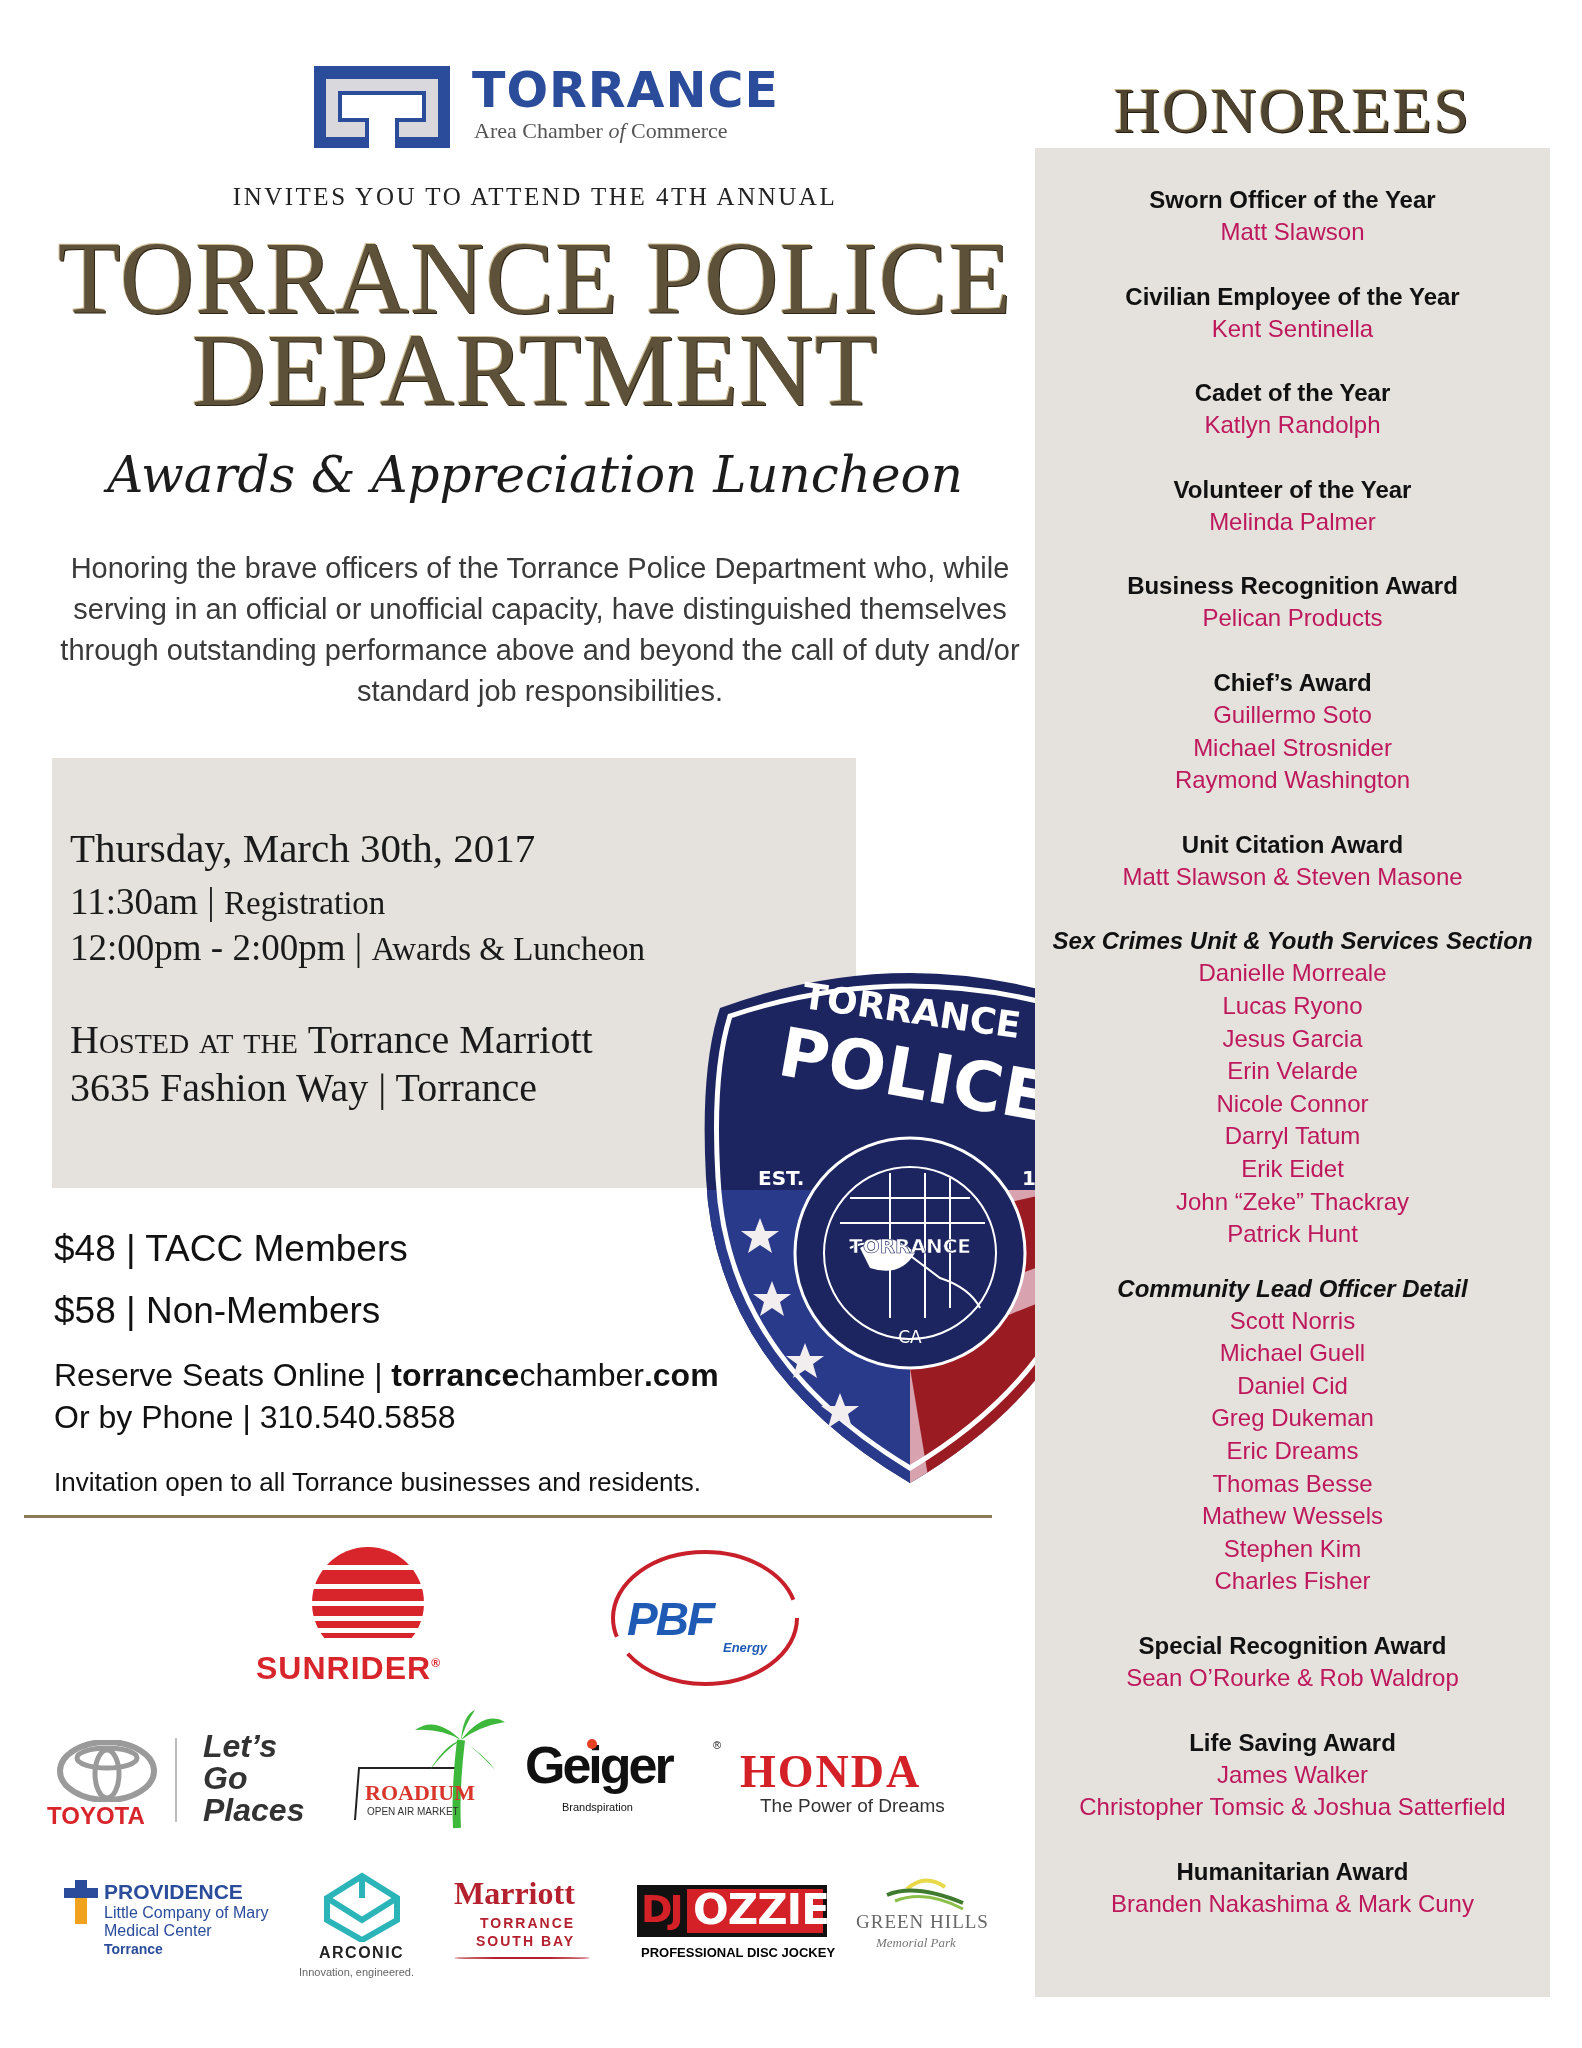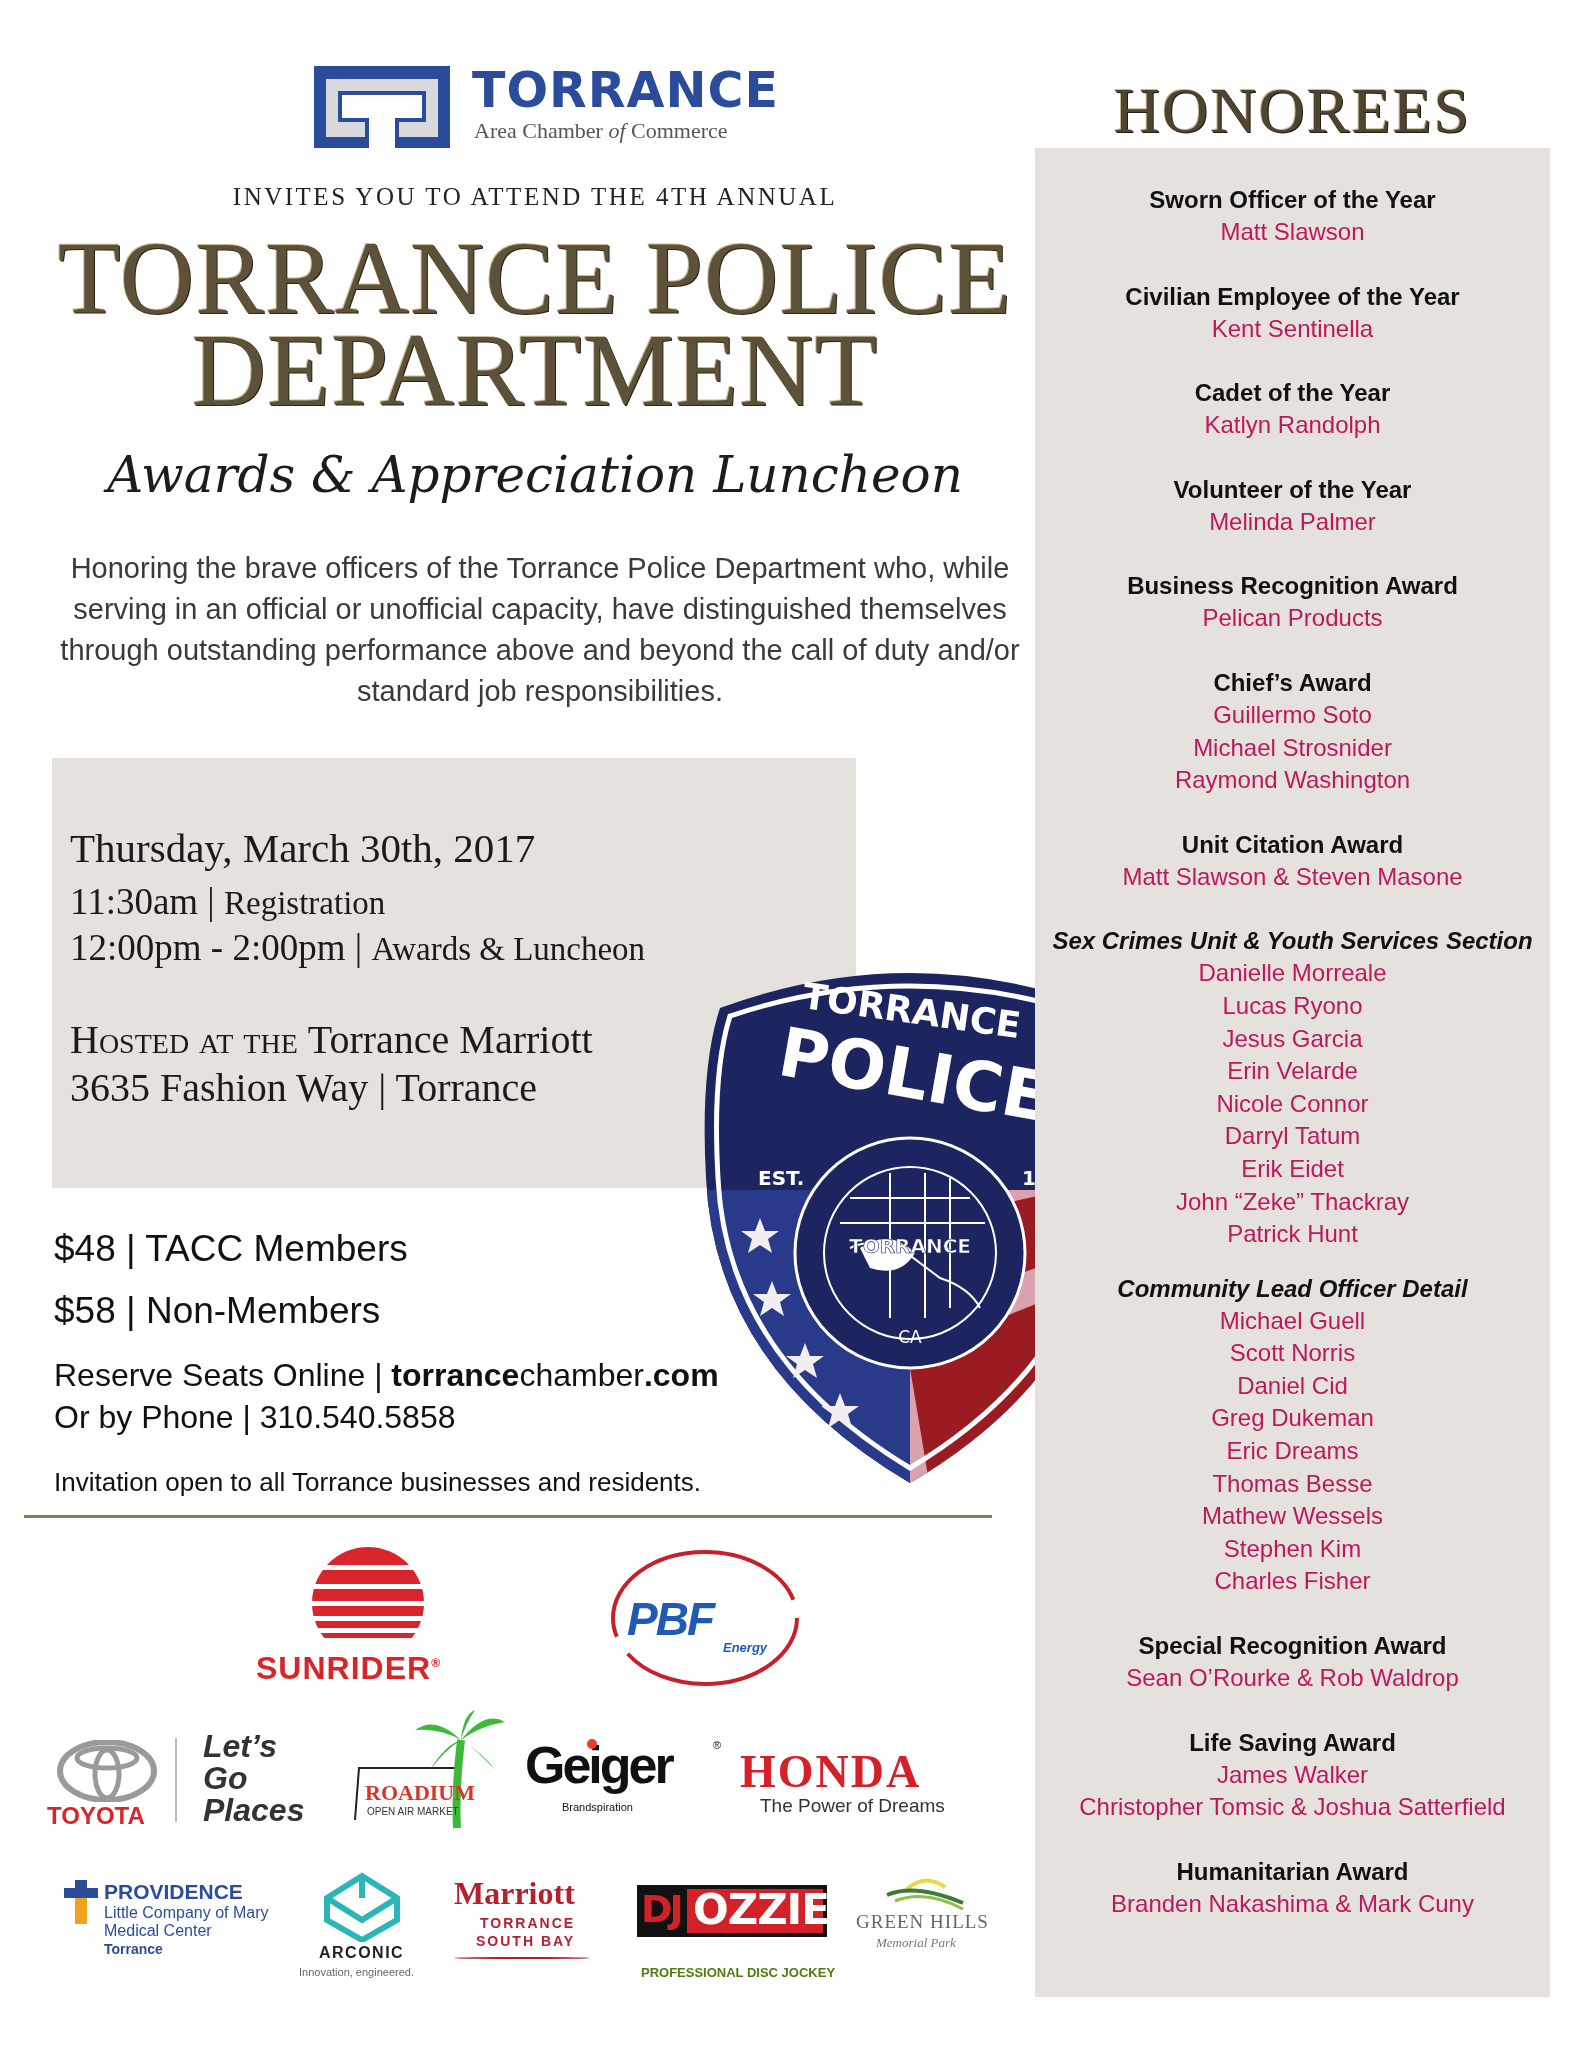--- a/index.html
+++ b/index.html
@@ -187,22 +187,22 @@
       <div class="h-name">Jesus Garcia</div>
       <div class="h-name">Erin Velarde</div>
       <div class="h-name">Nicole Connor</div>
       <div class="h-name">Darryl Tatum</div>
       <div class="h-name">Erik Eidet</div>
       <div class="h-name">John “Zeke” Thackray</div>
       <div class="h-name">Patrick Hunt</div>
       </div>
     <div class="h-group" style="margin-top:-10px;">
         <div class="h-award italic">Community Lead Officer Detail</div>
+      <div class="h-name">Scott Norris</div>
       <div class="h-name">Michael Guell</div>
-      <div class="h-name">Scott Norris</div>
       <div class="h-name">Daniel Cid</div>
       <div class="h-name">Greg Dukeman</div>
       <div class="h-name">Eric Dreams</div>
       <div class="h-name">Thomas Besse</div>
       <div class="h-name">Mathew Wessels</div>
       <div class="h-name">Stephen Kim</div>
       <div class="h-name">Charles Fisher</div>
       </div>
     <div class="h-group">
         <div class="h-award">Special Recognition Award</div>
@@ -321,21 +321,21 @@
   <div class="lbl" style="left:30px;top:40px;font-size:14px;font-weight:bold;color:#b5202e;letter-spacing:2px;">TORRANCE</div>
   <div class="lbl" style="left:26px;top:58px;font-size:14px;font-weight:bold;color:#b5202e;letter-spacing:2px;">SOUTH BAY</div>
   <div style="position:absolute;left:4px;top:82px;width:136px;height:2px;background:#b5202e;border-radius:50%;"></div>
 </div>
 
 <div class="sponsor" style="left:637px;top:1885px;width:190px;height:80px;">
   <div style="position:absolute;left:0;top:0;width:190px;height:52px;background:#111;"></div>
   <div class="lbl" style="left:4px;top:2px;font-family:'DejaVu Sans',sans-serif;font-size:38px;font-weight:bold;color:#d42027;letter-spacing:-3px;">DJ</div>
   <div style="position:absolute;left:50px;top:4px;width:136px;height:44px;background:#d42027;"></div>
   <div class="lbl" style="left:56px;top:0;font-family:'DejaVu Sans',sans-serif;font-size:42px;font-weight:bold;color:#ffffff;letter-spacing:-1px;">OZZIE</div>
-  <div class="lbl" style="left:4px;top:60px;font-size:13px;font-weight:bold;color:#4d7c0f;margin-top:20px;">PROFESSIONAL DISC JOCKEY</div>
+  <div class="lbl" style="left:4px;top:60px;font-size:13px;font-weight:bold;color:#000000;">PROFESSIONAL DISC JOCKEY</div>
 </div>
 
 <div class="sponsor" style="left:850px;top:1875px;width:150px;height:90px;">
   <svg style="position:absolute;left:35px;top:0;" width="80" height="36" viewBox="0 0 80 36">
     <path d="M22 14 Q40 -2 60 12" fill="none" stroke="#e8d94a" stroke-width="4"></path>
     <path d="M2 20 Q30 8 78 28" fill="none" stroke="#3f7a2e" stroke-width="4"></path>
     <path d="M10 26 Q40 14 78 34" fill="none" stroke="#8bbf4a" stroke-width="3"></path>
   </svg>
   <div class="lbl" style="left:6px;top:36px;font-family:'Liberation Serif',serif;font-size:19px;color:#666;letter-spacing:1px;">GREEN HILLS</div>
   <div class="lbl" style="left:26px;top:60px;font-family:Liberation Serif, serif;font-style:italic;font-size:13px;color:#777;">Memorial Park</div>

